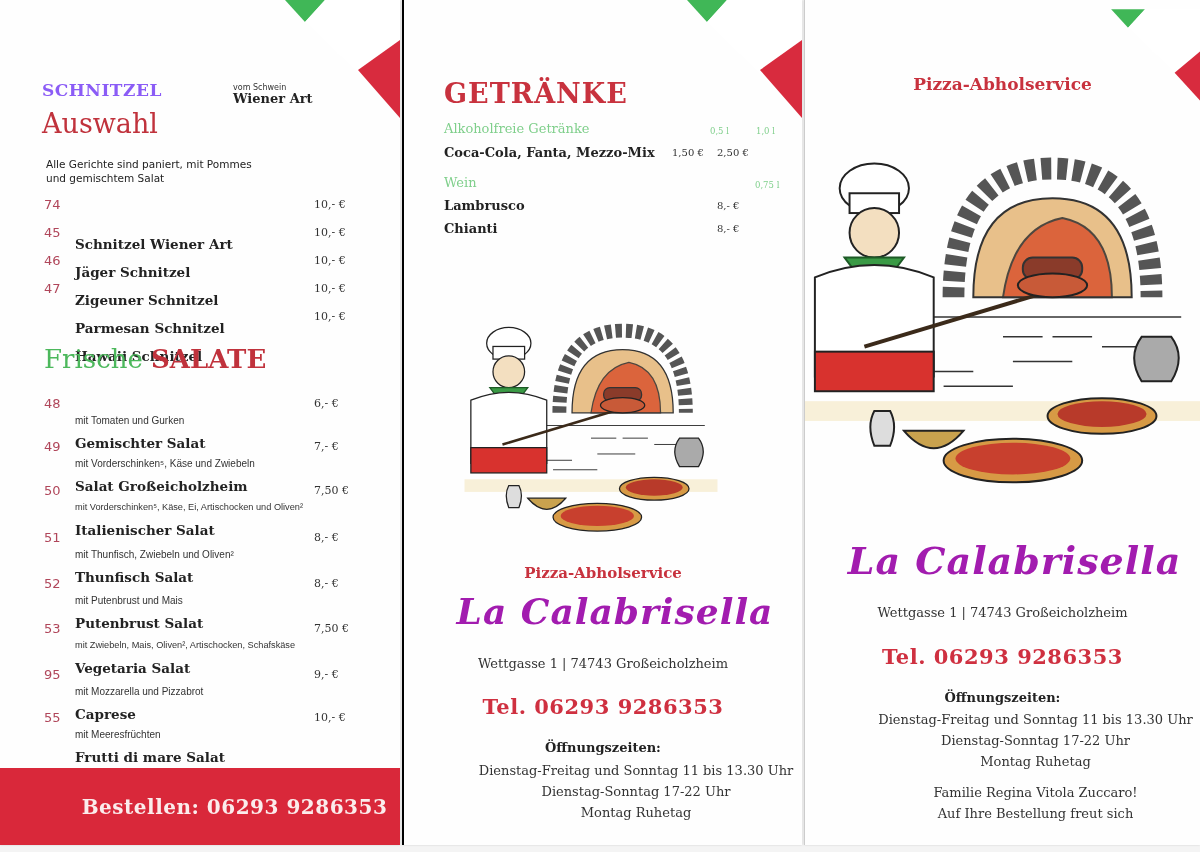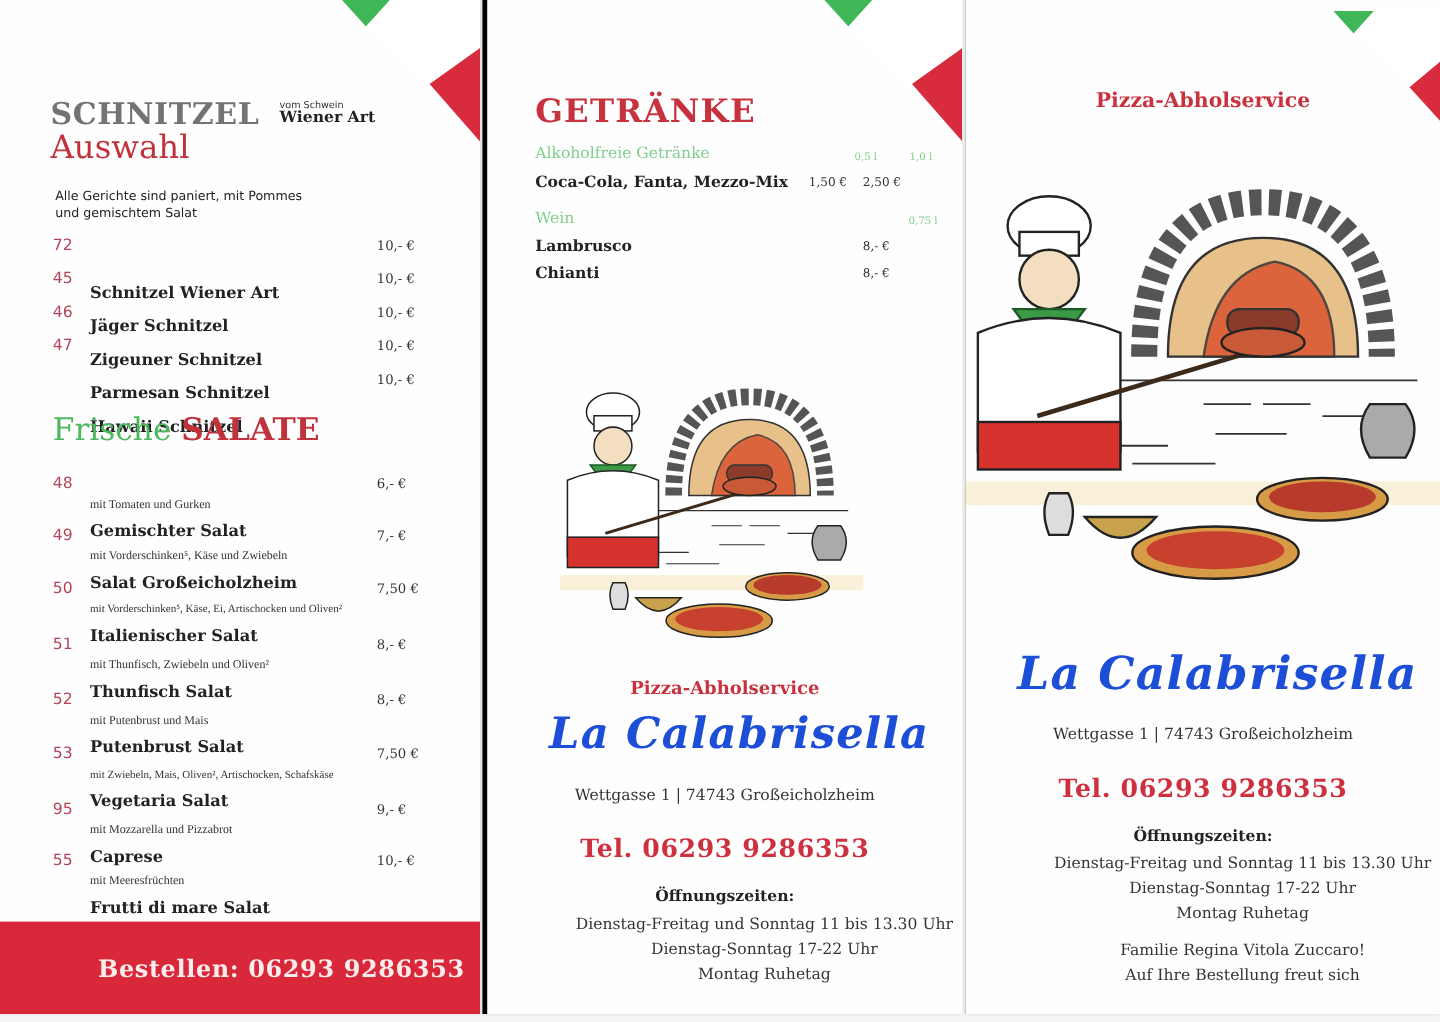--- a/index.html
+++ b/index.html
@@ -5,57 +5,57 @@
   * { box-sizing: border-box; margin: 0; padding: 0; }
   html, body { width: 1200px; height: 852px; background: #f4f4f4; overflow: hidden; }
   body { position: relative; font-family: "DejaVu Serif", serif; color: #222; }
 
   .panel {
     position: absolute; top: 0; height: 845px; background: #fefefe;
     overflow: hidden;
     box-shadow: 0 0 2px rgba(0,0,0,0.15);
   }
   #panel-left { left: 0; width: 400px; }
-  #panel-mid { left: 402px; width: 400px; border-left: 4px solid #000000; }
+  #panel-mid { left: 402px; width: 400px; border-left: 2px solid #000000; }
   #panel-right { left: 804px; width: 396px; border-left: 1px solid #ccc; }
 
   
   .flag { position: absolute; top: 0; right: 0; width: 130px; height: 120px; pointer-events: none; }
 
   
-  .h-schnitzel { position: absolute; left: 42px; top: 80px; font-size: 25px; font-weight: bold; color: #737373; letter-spacing: 0.5px; }
+  .h-schnitzel { position: absolute; left: 42px; top: 80px; font-size: 17px; font-weight: bold; color: #8b5cf6; letter-spacing: 0.5px; }
   .h-vom { position: absolute; left: 233px; top: 83px; font-size: 8px; color: #333; font-family: "DejaVu Sans", sans-serif; }
   .h-wiener { position: absolute; left: 233px; top: 91px; font-size: 13px; font-weight: bold; color: #222; }
   .h-auswahl { position: absolute; left: 42px; top: 108px; font-size: 27px; color: #c0323c; }
   .intro { position: absolute; left: 46px; top: 157px; font-size: 10.5px; line-height: 14px; color: #222; font-family: "DejaVu Sans", sans-serif; width: 260px; }
 
   .menu-row { position: absolute; left: 44px; width: 320px; }
   .menu-row .num { position: absolute; left: 0; top: 0; font-family: "DejaVu Sans", sans-serif; font-size: 13px; color: #b0465a; }
   .menu-row .name { position: absolute; left: 31px; top: -1px; font-size: 13.5px; font-weight: bold; color: #222; white-space: nowrap; margin-top: 40px; }
   .menu-row .price { position: absolute; left: 270px; top: 1px; font-size: 11px; color: #333; white-space: nowrap; }
-  .menu-row .desc { position: absolute; left: 31px; top: 19px; font-size: 10px; color: #333; font-family: Liberation Serif, serif; white-space: nowrap; }
+  .menu-row .desc { position: absolute; left: 31px; top: 19px; font-size: 10px; color: #333; font-family: Liberation Sans, sans-serif; white-space: nowrap; }
 
   .h-frische { position: absolute; left: 44px; top: 344px; font-size: 26px; white-space: nowrap; }
   .h-frische .g { color: #4cb85c; }
   .h-frische .r { color: #c0323c; font-weight: bold; }
 
   .order-bar { position: absolute; left: 0; top: 768px; width: 469px; height: 77px; background: #d9283a; color: #fbecec; display: flex; align-items: center; justify-content: center; font-size: 20px; font-weight: bold; letter-spacing: 0.5px; }
 
   
   .h-getraenke { position: absolute; left: 40px; top: 78px; font-size: 27px; font-weight: bold; color: #c8323e; letter-spacing: 1px; }
   .drink-cat { position: absolute; left: 40px; font-size: 13px; color: #7fcf8b; }
   .drink-col { position: absolute; font-size: 8.5px; color: #7fcf8b; padding-left: 38px; }
   .drink-name { position: absolute; left: 40px; font-size: 13px; font-weight: bold; color: #222; white-space: nowrap; }
   .drink-price { position: absolute; font-size: 10px; color: #333; white-space: nowrap; }
 
   .illus { position: absolute; }
 
   .center-block { position: absolute; left: 0; width: 100%; text-align: center; }
   .abhol { font-size: 15px; font-weight: bold; color: #c8323e; }
-  .script-name { font-family: "DejaVu Serif", serif; font-style: italic; font-weight: bold; color: #1d4ed8; letter-spacing: 1px; padding-left: 24px; }
+  .script-name { font-family: "DejaVu Serif", serif; font-style: italic; font-weight: bold; color: #a21caf; letter-spacing: 1px; padding-left: 24px; }
   .address { font-size: 13px; color: #333; }
   .tel { font-size: 21px; font-weight: bold; color: #cf3040; letter-spacing: 0.5px; }
   .hours-title { font-size: 13px; font-weight: bold; color: #222; }
   .hours { font-size: 13px; color: #333; line-height: 21px; margin-left: 33px; }
 </style>
 </head>
 <body>
 
 <svg width="0" height="0" style="position:absolute">
   <defs>
@@ -109,21 +109,21 @@
   <div class="h-schnitzel">SCHNITZEL</div>
   <div class="h-vom">vom Schwein</div>
   <div class="h-wiener">Wiener Art</div>
   <div class="h-auswahl">Auswahl</div>
   <div class="intro">
     <div>Alle Gerichte sind paniert, mit Pommes</div>
     <div>und gemischtem Salat</div>
   </div>
 
   <div class="menu-row" style="top:197px">
-    <span class="num">72</span>
+    <span class="num">74</span>
     <span class="name">Schnitzel Wiener Art</span>
     <span class="price">10,- €</span>
   </div>
   <div class="menu-row" style="top:225px">
     <span class="num">45</span>
     <span class="name">Jäger Schnitzel</span>
     <span class="price">10,- €</span>
   </div>
   <div class="menu-row" style="top:253px">
     <span class="num">46</span>

